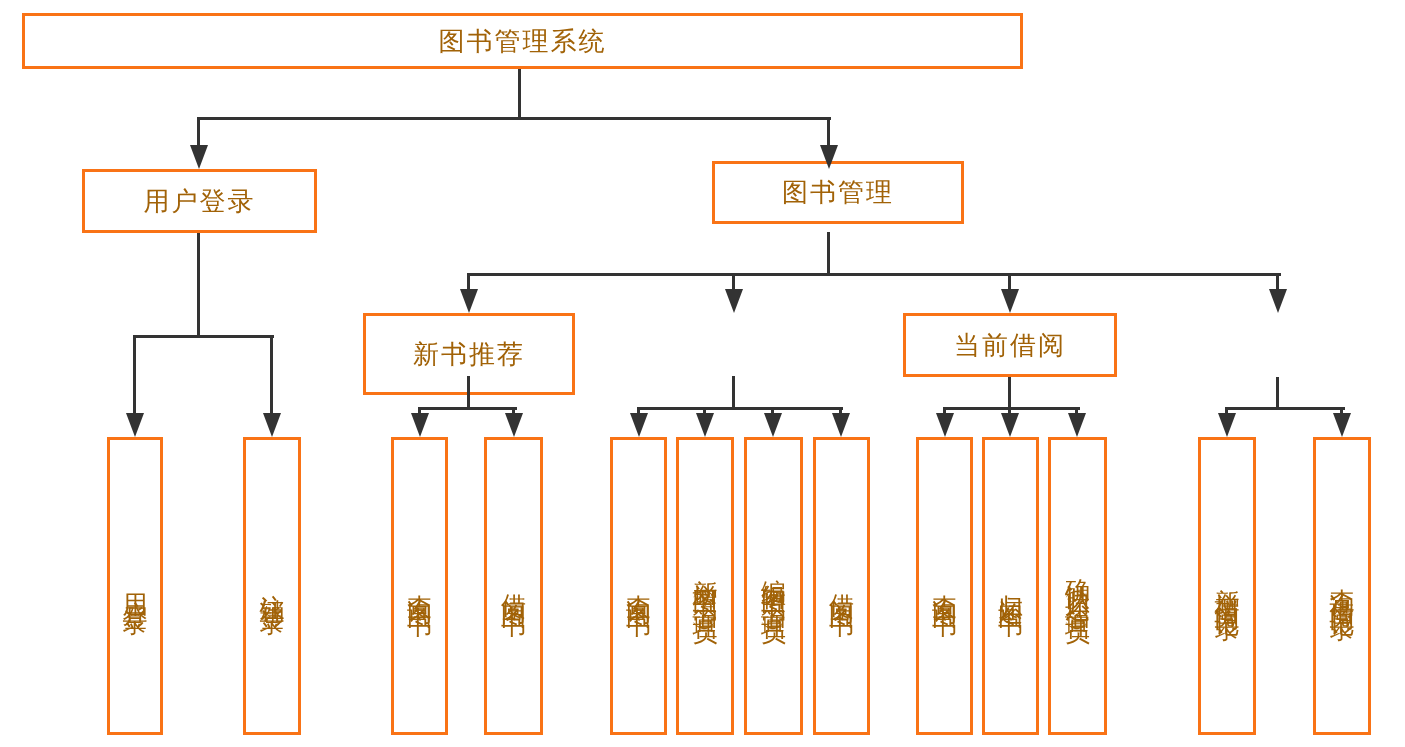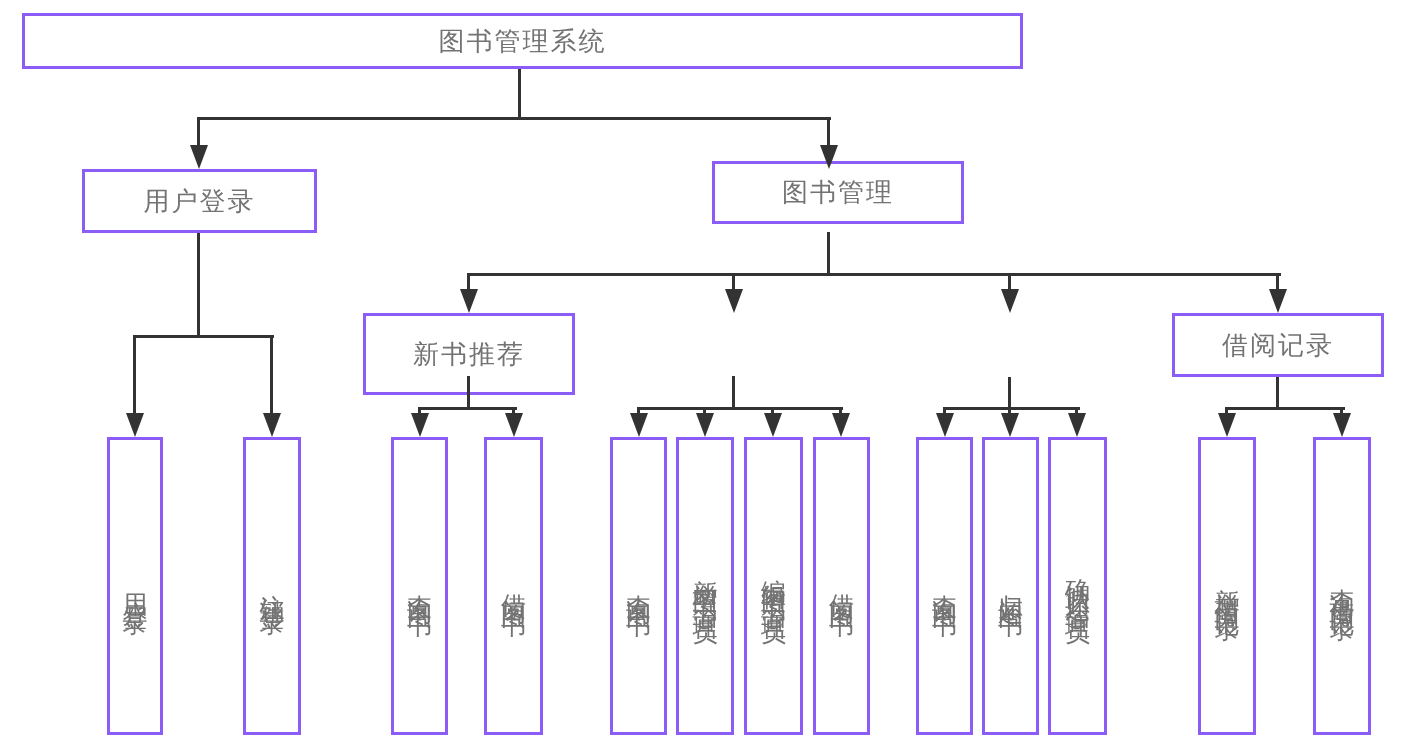--- a/index.html
+++ b/index.html
@@ -1,23 +1,23 @@
 <!DOCTYPE html>
 <html><head>
 <meta charset="utf-8">
 <style>
   html,body{margin:0;padding:0;background:#fff;}
   #stage{
     position:relative;width:1405px;height:747px;background:#fff;overflow:hidden;
     font-family:"Liberation Sans","DejaVu Sans",sans-serif;color:#111;
   }
   .box{
-    position:absolute;box-sizing:border-box;border:3px solid #8b5cf6;background:#fff;
+    position:absolute;box-sizing:border-box;border:3px solid #f97316;background:#fff;
     display:flex;align-items:center;justify-content:center;text-align:center;
-    font-size:26px;letter-spacing:2px;color:#737373;
+    font-size:26px;letter-spacing:2px;color:#a16207;
   }
   .vbox{font-size:25px;letter-spacing:0;}
   .vbox .vtext{
     writing-mode:vertical-rl;text-orientation:mixed;letter-spacing:6px;line-height:1;
     white-space:nowrap;
   }
   .vl{position:absolute;width:3px;background:#333;}
   .hl{position:absolute;height:3px;background:#333;}
   .arr{
     position:absolute;width:0;height:0;
@@ -44,24 +44,24 @@
 
   <div class="box" style="left:712px;top:161px;width:252px;height:63px">
     <span>图书管理</span>
   </div>
 
   <div class="box" style="left:363px;top:313px;width:212px;height:82px">
     <span>新书推荐</span>
   </div>
 
 
+  <div class="box" style="left:903px;top:313px;width:214px;height:64px">
+    <span>当前借阅</span>
+  </div>
 
-  <div class="box" style="left:1172px;top:313px;width:212px;height:64px">
-    <span>借阅记录</span>
-  </div>
 
   <div class="box vbox" style="left:107px;top:437px;width:56px;height:298px">
     <span class="vtext">用户登录</span>
   </div>
   <div class="box vbox" style="left:243px;top:437px;width:58px;height:298px">
     <span class="vtext">注销登录</span>
   </div>
 
   <div class="box vbox" style="left:391px;top:437px;width:57px;height:298px">
     <span class="vtext">查询图书</span>

